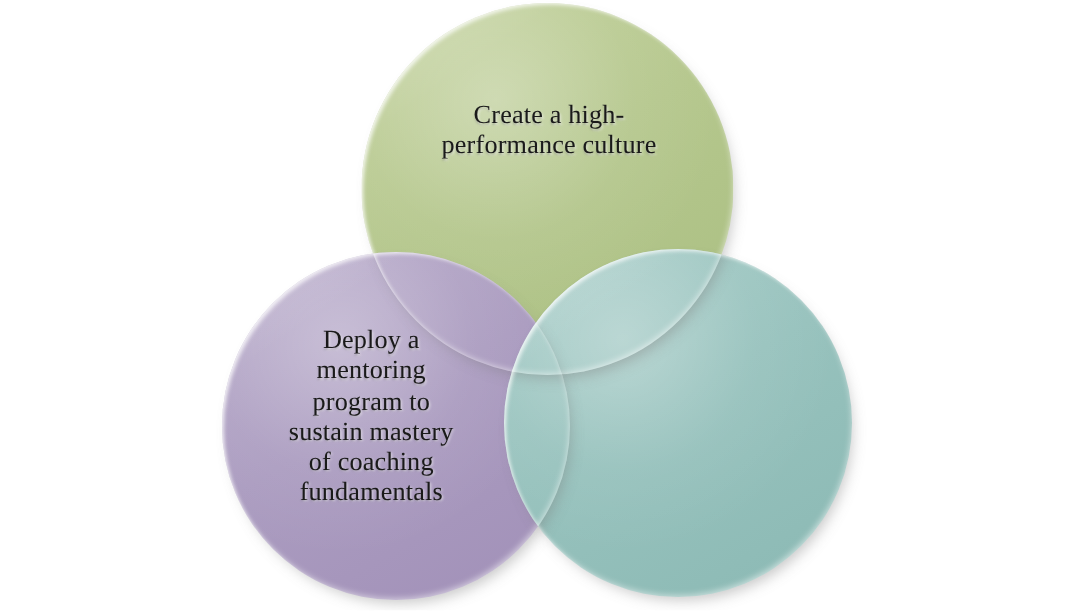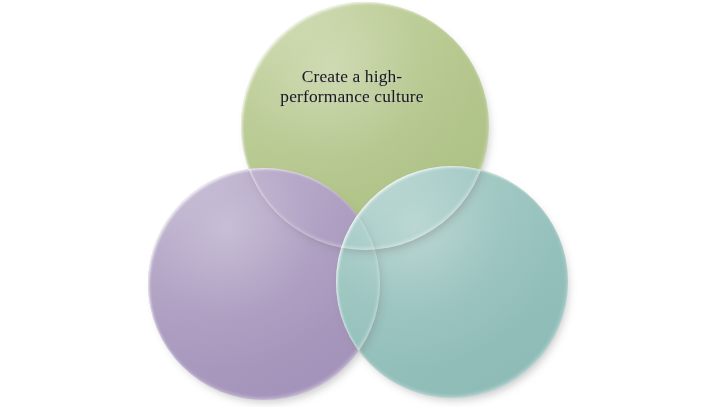--- a/index.html
+++ b/index.html
@@ -126,21 +126,21 @@
     font-size: 17.5px;
     line-height: 1.16;
     letter-spacing: 0.1px;
     text-shadow:
       1px 1px 1.6px rgba(255,255,255,0.55),
       0px 1px 1.2px rgba(90,90,90,0.35);
     white-space: pre-line;
     pointer-events: none;
   }
   #label-top {
-    left: 254px;
+    left: 268px;
     top: 66px;
     width: 196px;
   }
   #label-left {
     left: 166px;
     top: 216px;
     width: 163px;
   }
   #label-right {
     left: 400px;
@@ -165,15 +165,21 @@
     <div class="fill"></div>
   </div>
 
   <div class="gloss gloss-ring" id="gloss-top" style="left:241px; top:2px; width:248px; height:248px;"></div>
   <div class="gloss gloss-ring" id="gloss-left" style="left:148px; top:168px; width:232px; height:232px;"></div>
   <div class="gloss gloss-ring" id="gloss-right" style="left:336px; top:166px; width:232px; height:232px;"></div>
 
   <div class="venn-label" id="label-top">Create a high-
 performance culture</div>
 
+  <div class="venn-label" id="label-left">Deploy a
+mentoring
+program to
+sustain mastery
+of coaching
+fundamentals</div>
 
 
 </div>
 
 </body></html>

